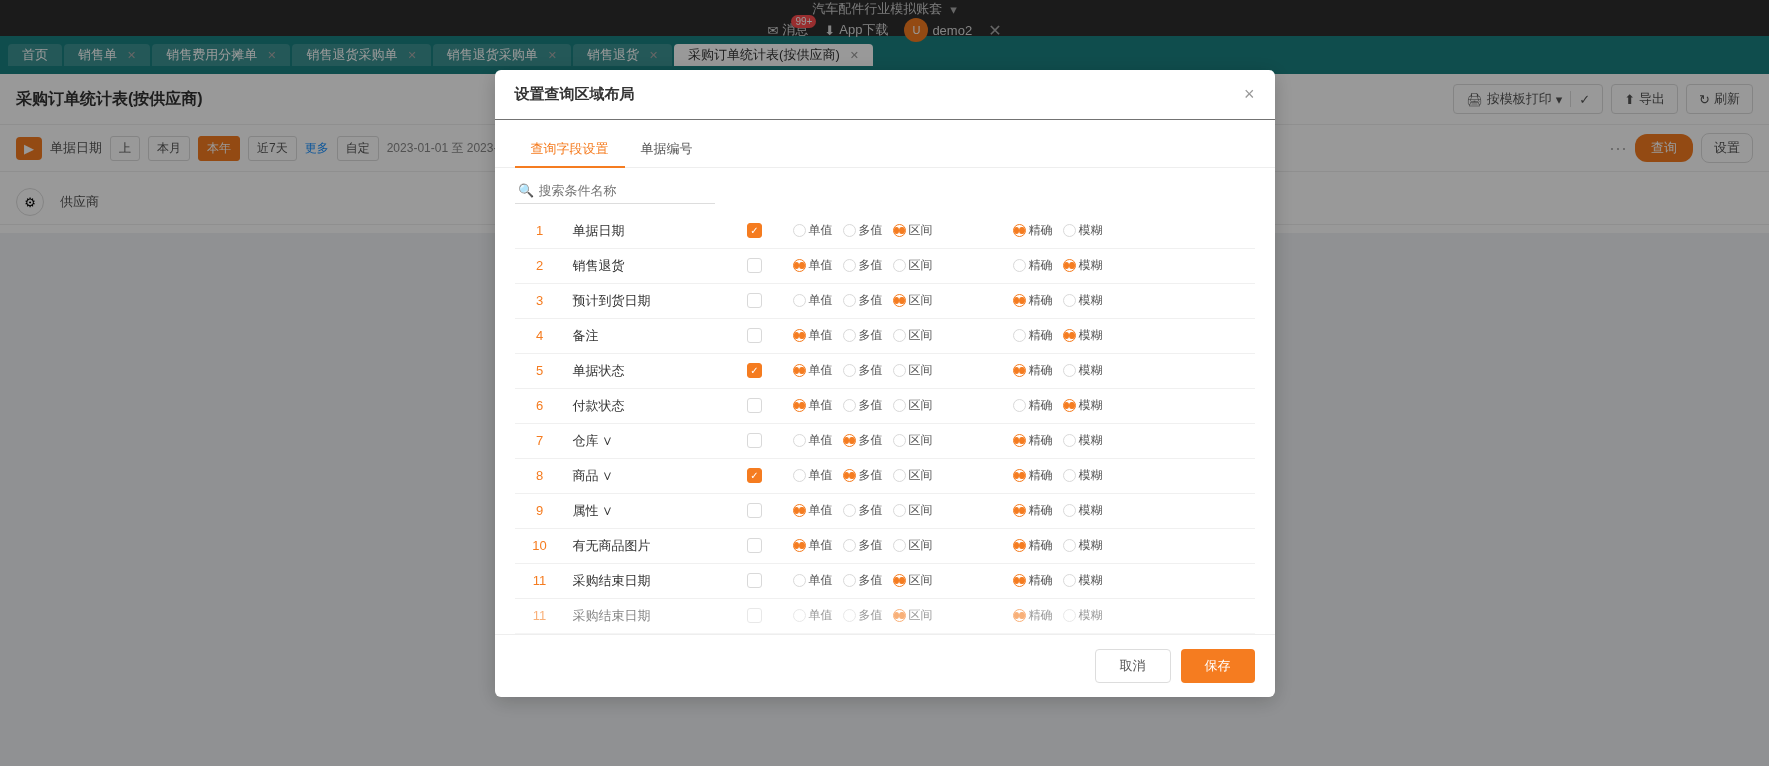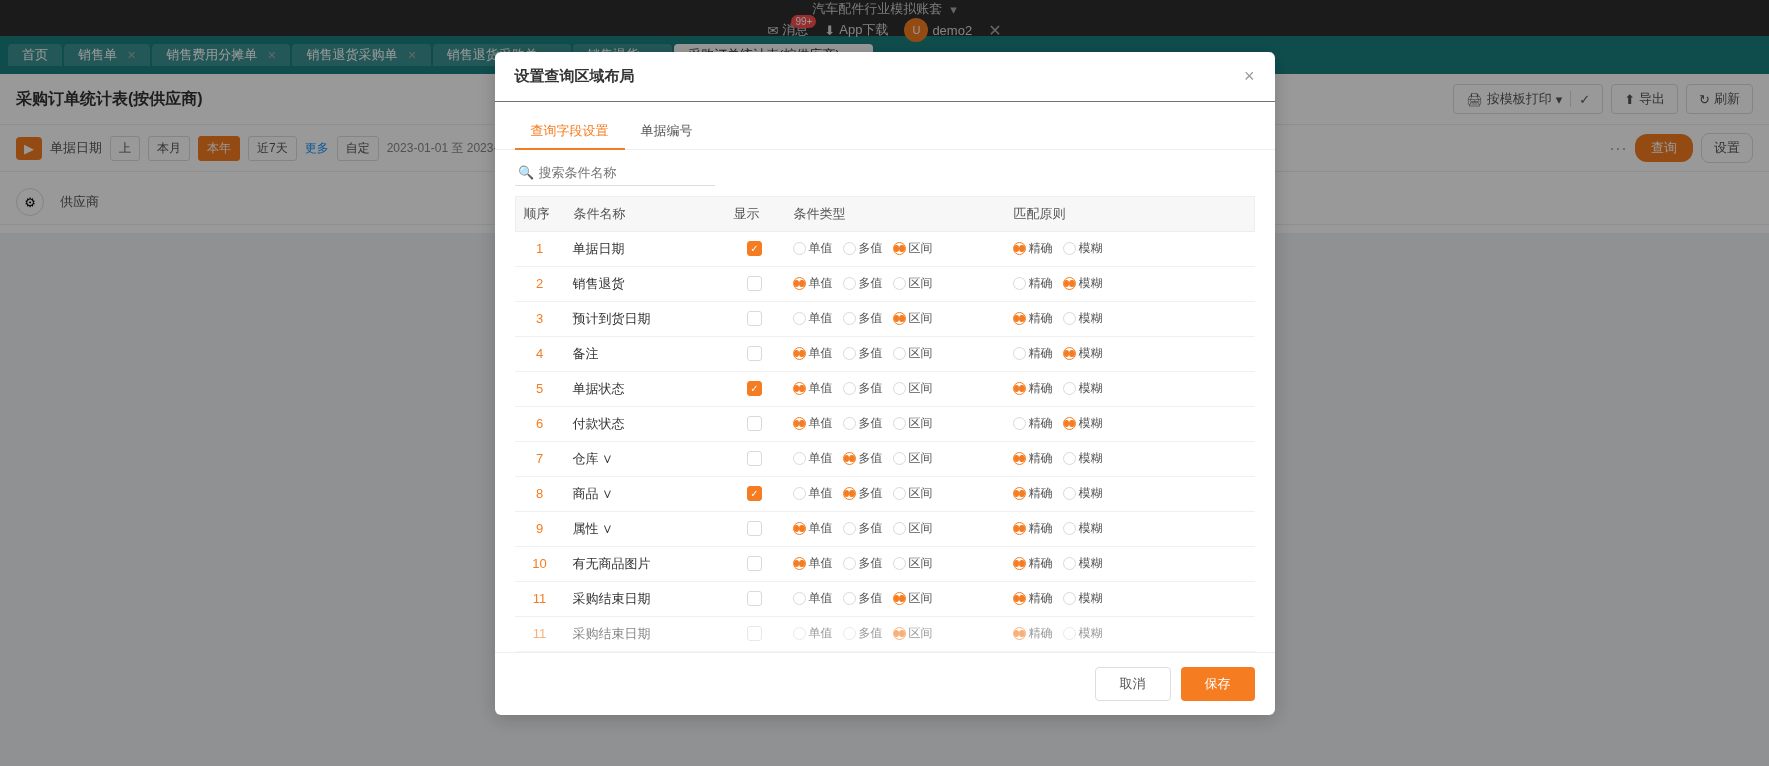--- a/index.html
+++ b/index.html
@@ -332,27 +332,20 @@
 
     <div class="modal-search">
       <div class="search-icon-wrap">
         <span class="s-icon">🔍</span>
         <input class="modal-search-input" placeholder="搜索条件名称" style="">
       </div>
     </div>
 
     <div class="modal-table">
 
-      <div class="modal-table-header">
-        <div class="mth">顺序</div>
-        <div class="mth">条件名称</div>
-        <div class="mth">显示</div>
-        <div class="mth">条件类型</div>
-        <div class="mth">匹配原则</div>
-      </div>
 
       <div id="modal-rows">
           <div class="modal-table-row">
       <div class="mtd num">1</div>
       <div class="mtd">单据日期</div>
       <div class="mtd center">
         <div class="cb checked">✓</div>
       </div>
       <div class="mtd">
         <div class="radio-group">

